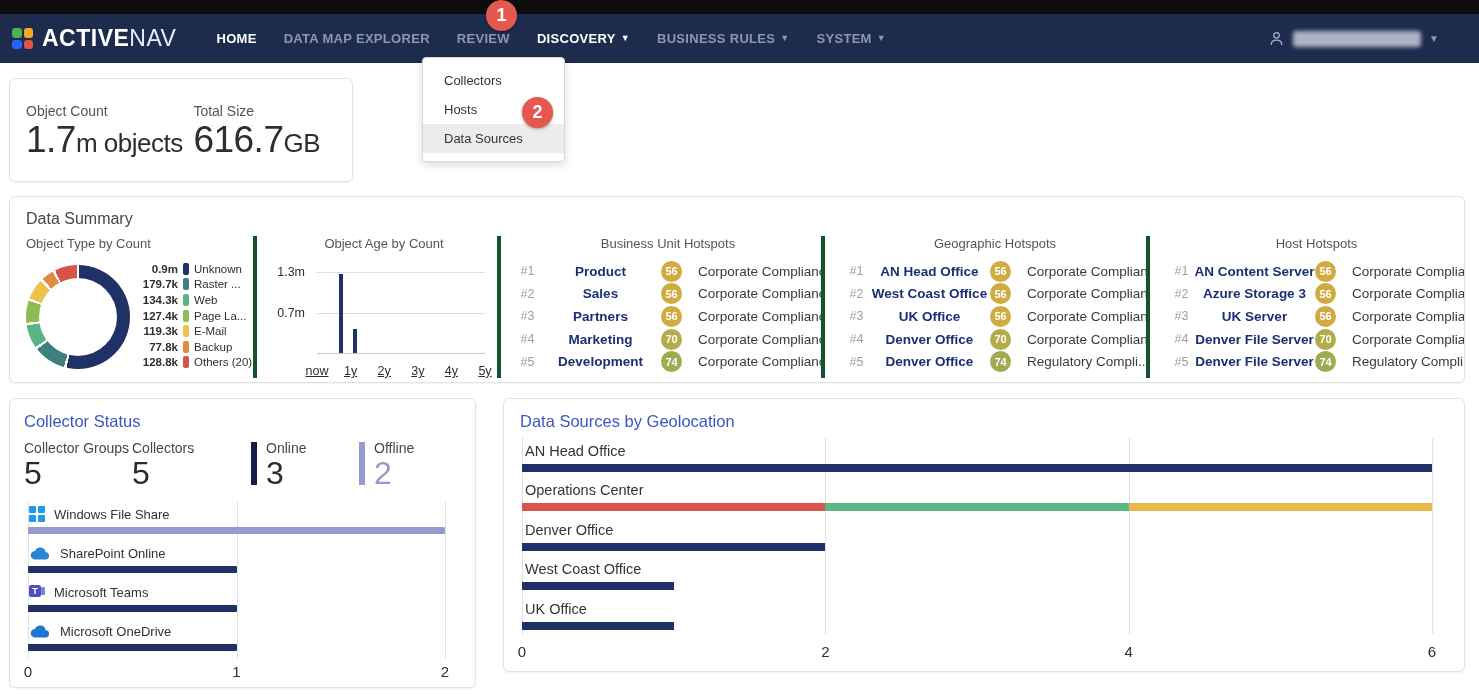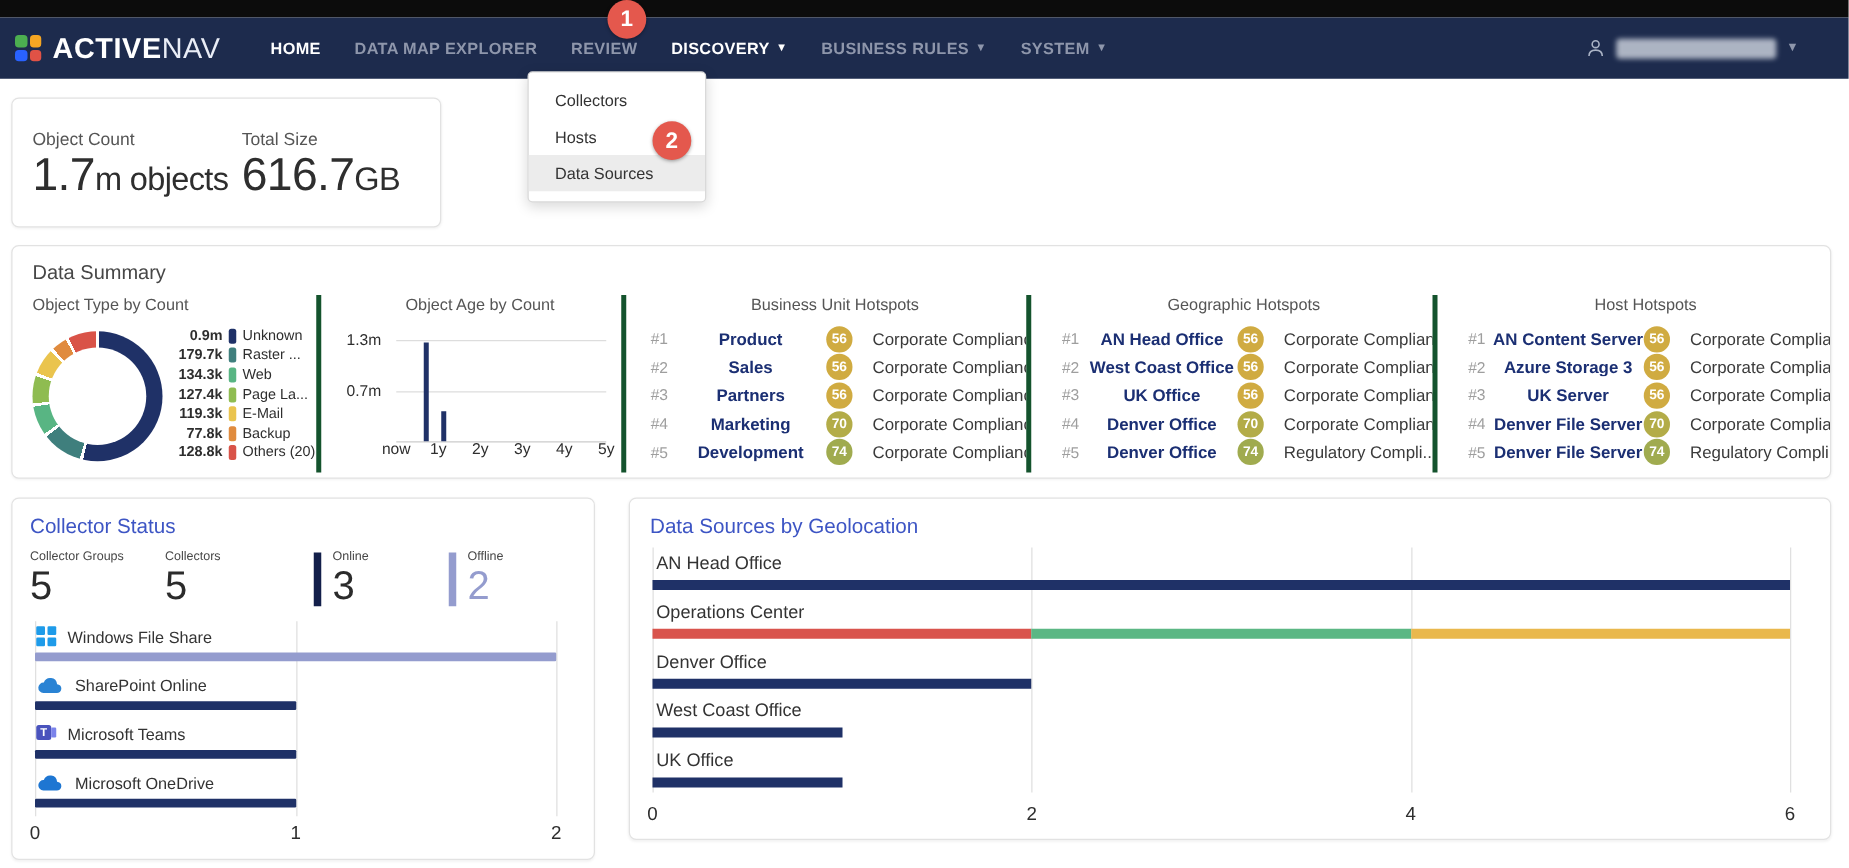--- a/index.html
+++ b/index.html
@@ -77,37 +77,37 @@
   .legend-val { width:40px; text-align:right; font-weight:700; flex:none; }
   .legend-marker { width:6px; height:12px; border-radius:2px; flex:none; }
   .legend-label { white-space:nowrap; }
   
   .age-chart { position:relative; height:118px; }
   .age-ylab { position:absolute; font-size:12.5px; color:#2e2e2e; right:192px; transform:translateY(-50%); }
   .age-plot { position:absolute; left:46px; right:12px; top:12px; bottom:24px; border-bottom:1px solid #ccc; }
   .hgrid { position:absolute; left:0; right:0; height:1px; background:#ddd; }
   .age-bar { position:absolute; bottom:0; width:4px; transform:translateX(-50%); }
   .age-xlabs { position:absolute; left:46px; right:12px; bottom:0; height:18px; }
-  .age-xlab { position:absolute; bottom:12px; transform:translateX(-50%); font-size:12.5px; color:#2e2e2e; }
+  .age-xlab { position:absolute; bottom:0; transform:translateX(-50%); font-size:12.5px; color:#2e2e2e;text-decoration:underline; }
   
   .hs-row { display:grid; grid-template-columns:25px 121px 29px auto; align-items:center;
             height:22.6px; font-size:13.5px; }
   .hs-rank { color:#9e9e9e; font-size:12.5px; }
   .hs-name { color:#1b2f73; font-weight:700; white-space:nowrap; overflow:hidden; cursor:pointer; }
   .hs-badge { width:21px; height:21px; border-radius:50%; color:#fff; font-size:11px; font-weight:700;
               display:flex; align-items:center; justify-content:center; }
   .hs-label { color:#3a3a3a; padding-left:8px; white-space:nowrap; overflow:hidden; }
   
   #collector-card { left:9px; top:398px; width:467px; height:290px; padding:13px 14px; }
   .cs-stats { display:flex; margin-top:9px; }
   .cs-stat { display:flex; }
   .cs-stat:nth-child(1){ width:108px; } .cs-stat:nth-child(2){ width:119px; }
   .cs-stat:nth-child(3){ width:108px; }
   .stat-bar { width:6px; height:43px; margin-right:9px; margin-top:2px; flex:none; }
-  .stat-label { font-size:10px; color:#474747; }
+  .stat-label { font-size:14px; color:#474747; }
   .stat-value { font-size:32px; color:#2b2b2b; line-height:1.08; letter-spacing:-.5px; }
   .cs-chart { position:relative; margin-top:11px; height:178px; }
   .cs-track { position:absolute; left:4px; right:16px; top:0; bottom:22px; }
   .vgrid { position:absolute; top:0; bottom:0; width:1px; background:#e0e0e0; }
   .cs-row { position:relative; height:39px; }
   .cs-row-head { display:flex; align-items:center; gap:9px; height:25px; font-size:13px; color:#333; padding-left:1px; }
   .cs-bar { height:7px; border-radius:1px; }
   .axis-lab { position:absolute; bottom:0; transform:translateX(-50%); font-size:15px; color:#2e2e2e; }
   
   .ic-win { width:16px; height:16px; display:grid; grid-template-columns:1fr 1fr; gap:1.5px; flex:none; }

